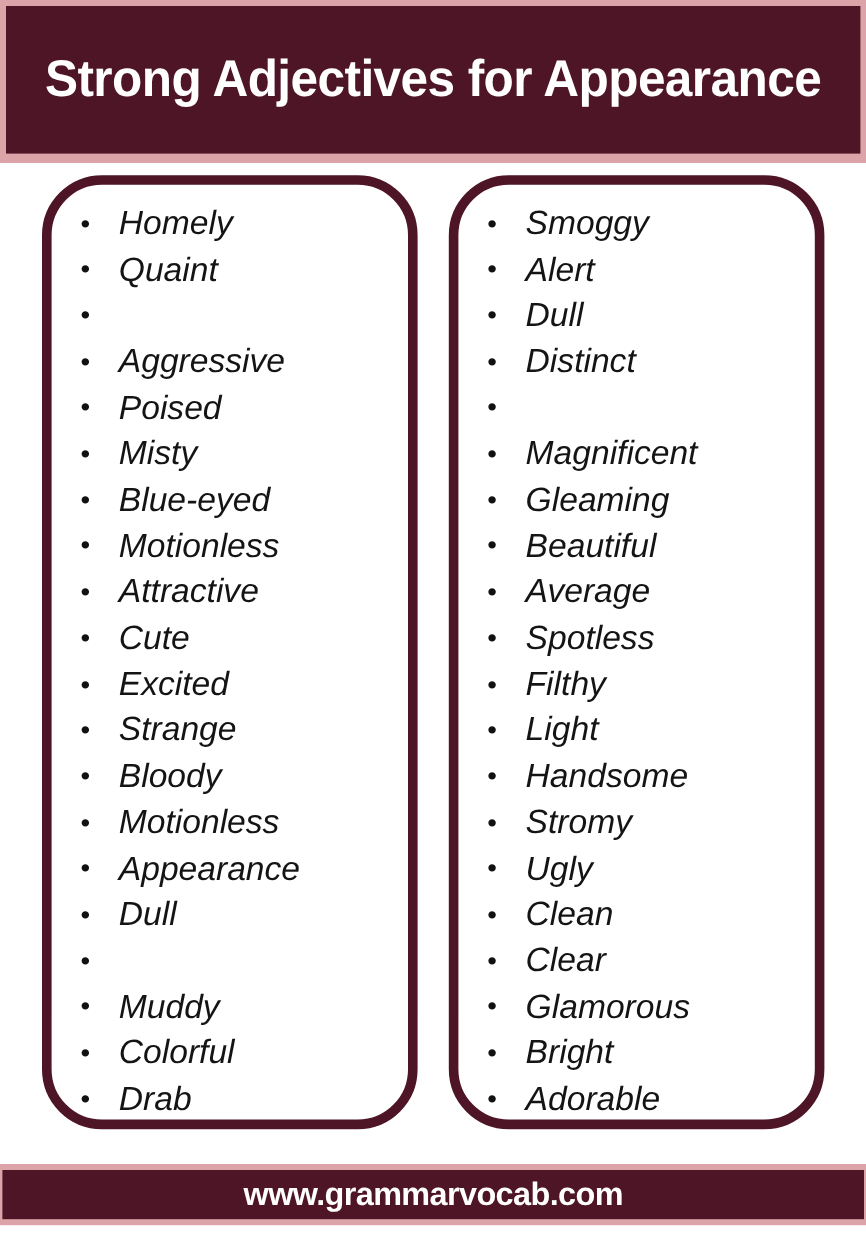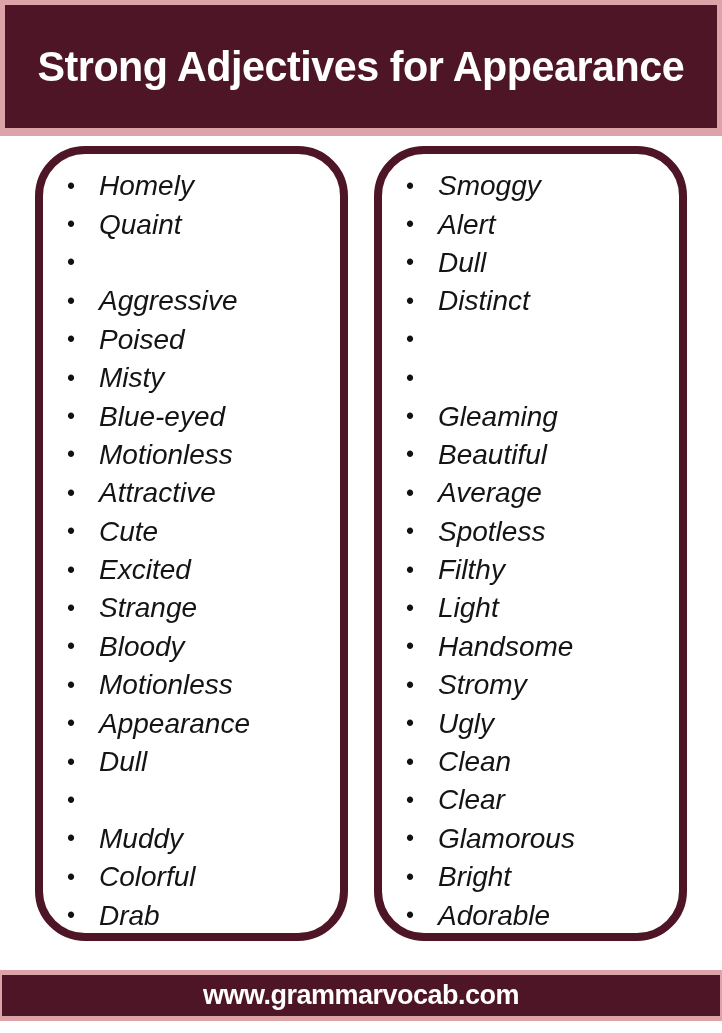--- a/index.html
+++ b/index.html
@@ -206,20 +206,21 @@
         </li>
         <li class="item">
           <span class="bullet">•</span>
           <span class="adj-label">Distinct</span>
         </li>
         <li class="item">
           <span class="bullet">•</span>
         </li>
         <li class="item">
           <span class="bullet">•</span>
+          <span class="adj-label">Magnificent</span>
         </li>
         <li class="item">
           <span class="bullet">•</span>
           <span class="adj-label">Gleaming</span>
         </li>
         <li class="item">
           <span class="bullet">•</span>
           <span class="adj-label">Beautiful</span>
         </li>
         <li class="item">

